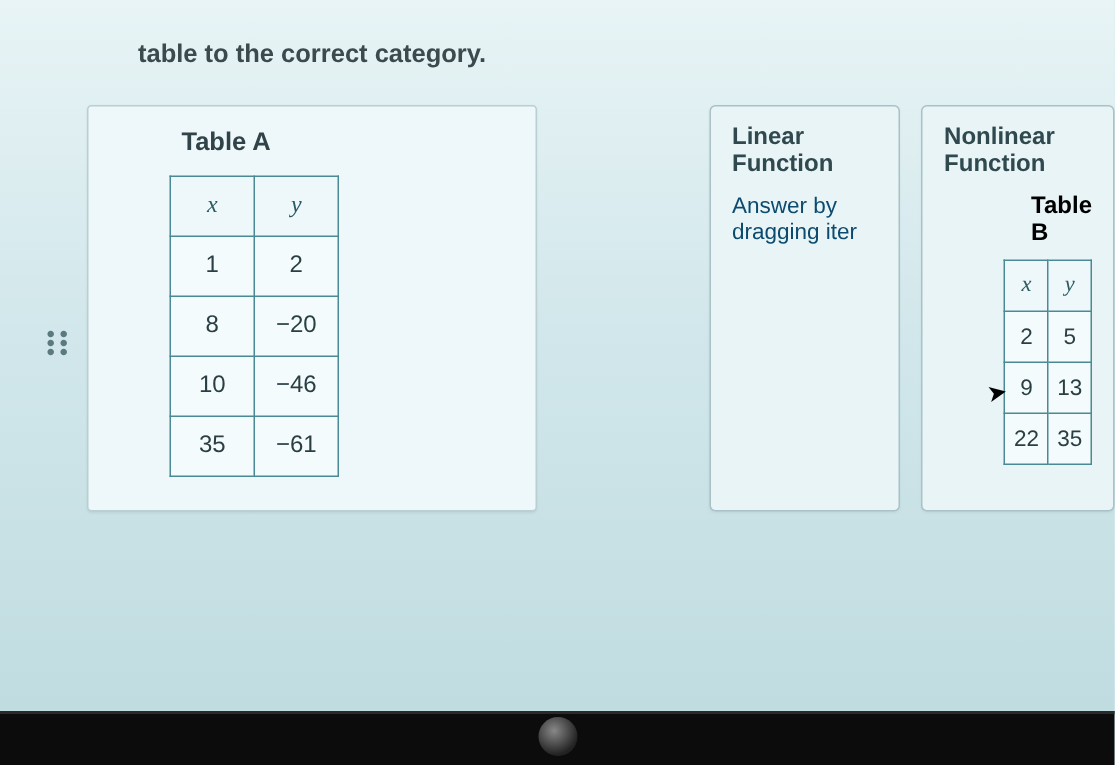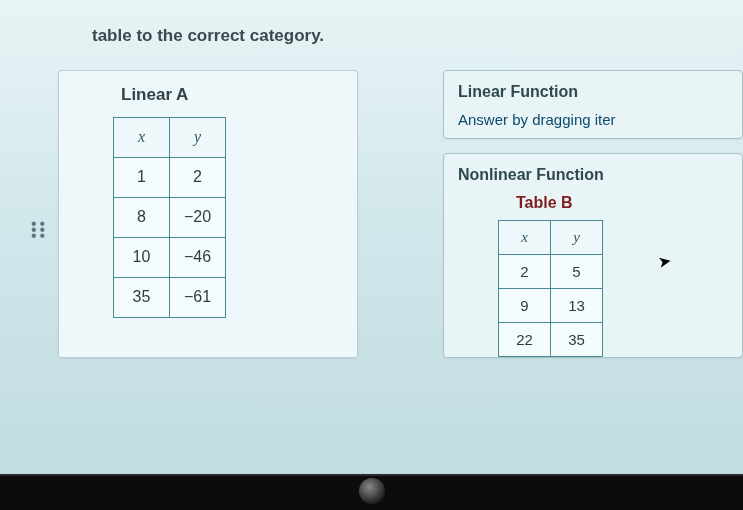--- a/index.html
+++ b/index.html
@@ -82,23 +82,22 @@
     font-weight: 400;
     font-family: Georgia, 'Times New Roman', serif;
     color: #2a5a62;
     background: #eef8fa;
   }
   
   .right-col {
     margin-left: auto;
     margin-right: -18px;
     display: flex;
-    flex-direction: column;
     gap: 14px;
-    width: 300px;
+    width: 270px;
   }
   .drop-zone {
     border: 1px solid #a8c2c8;
     border-radius: 4px;
     background: #e8f4f6;
     padding: 12px 14px 10px 14px;
     box-shadow: 0 1px 2px rgba(0,0,0,0.05);
   }
   .zone-title {
     font-weight: 700;
@@ -110,21 +109,21 @@
     color: #0c4a6e;
     font-size: 15px;
   }
   .card-b-wrap {
     margin-top: 6px;
     margin-left: 30px;
   }
   .card-b-title {
     font-weight: 700;
     font-size: 16px;
-    color: #7f1d1d;
+    color: #000000;
     margin-bottom: 8px;
     padding-left: 28px;
   }
   table.data.small th, table.data.small td {
     width: 52px;
     height: 34px;
     font-size: 15px;
   }
   table.data.small { margin-left: 10px; }
   .cursor {
@@ -163,21 +162,21 @@
   </div>
 
   <div class="content-row">
 
     <div class="card-a">
       <div class="drag-handle">
         <span>••</span>
           <span>••</span>
           <span>••</span>
       </div>
-      <div class="card-title">Linear A</div>
+      <div class="card-title">Table A</div>
       <table class="data">
         <tbody>
             <tr>
           <th>x</th>
           <th>y</th>
         </tr>
         <tr>
           <td>1</td>
           <td>2</td>
         </tr>

